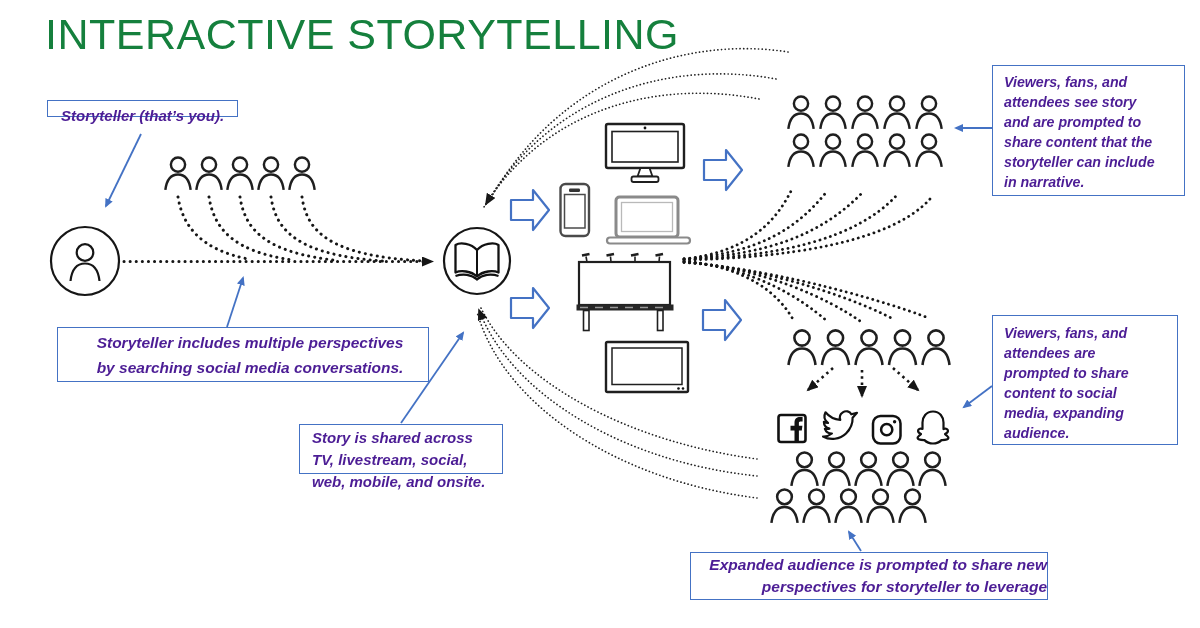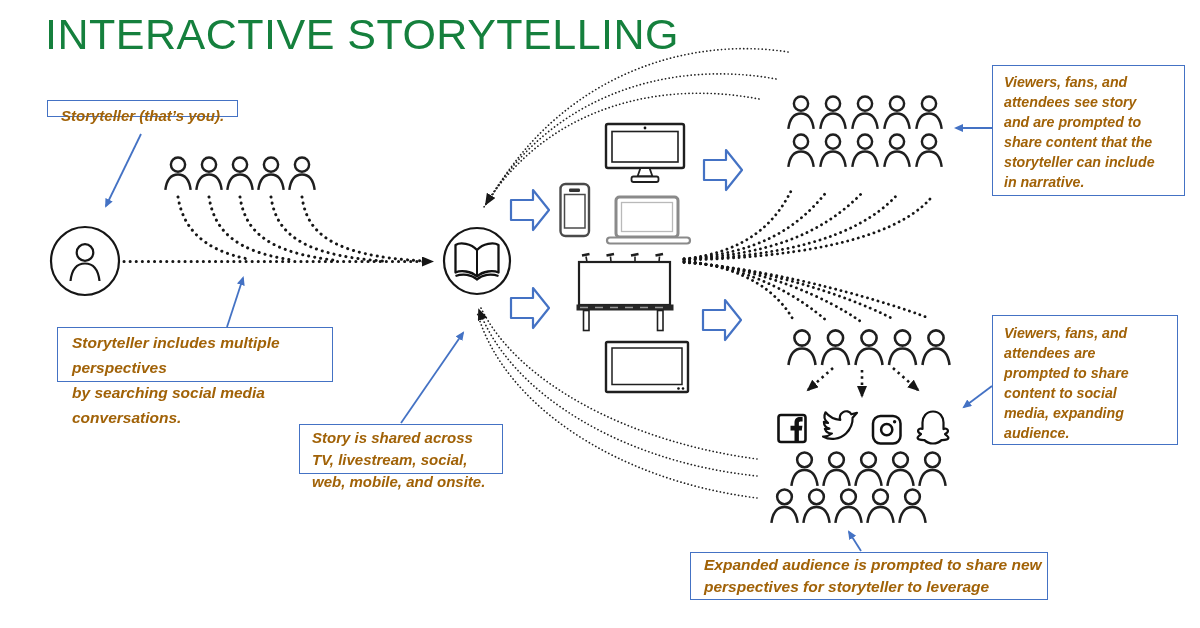--- a/index.html
+++ b/index.html
@@ -8,29 +8,29 @@
     font-family:"Liberation Sans",sans-serif;overflow:hidden;margin:0 auto;
   }
   .stage svg{position:absolute;left:0;top:0;}
   .title{
     position:absolute;left:45px;top:10px;
     font-size:43px;letter-spacing:.5px;color:#15803d;font-weight:400;
     white-space:nowrap;
   }
   .callout{
     position:absolute;box-sizing:border-box;
-    border:1.6px solid #4472C4;background:#fff;color:#a16207;
+    border:1.6px solid #4472C4;background:#fff;color:#4c1d95;
     font-style:italic;font-weight:600;white-space:pre-line;
   }
   .c1{left:47px;top:100px;width:191px;height:17px;font-size:15px;line-height:29px;padding:0 12px 0 13px;}
-  .c2{left:57px;top:327px;width:276px;height:55px;font-size:15.5px;line-height:25px;padding:2px 0 0 14px;}
+  .c2{left:57px;top:327px;width:372px;height:55px;font-size:15.5px;line-height:25px;padding:2px 0 0 14px;text-align:center;}
   .c3{left:299px;top:424px;width:204px;height:50px;font-size:15px;line-height:22px;padding:2px 0 0 12px;}
   .c4{left:992px;top:65px;width:193px;height:131px;font-size:14.2px;line-height:20px;padding:6px 0 0 11px;}
   .c5{left:992px;top:315px;width:186px;height:130px;font-size:14.2px;line-height:20px;padding:7px 0 0 11px;}
-  .c6{left:690px;top:552px;width:358px;height:48px;font-size:15.5px;line-height:22px;padding:1px 0 0 13px;}
+  .c6{left:690px;top:552px;width:358px;height:48px;font-size:15.5px;line-height:22px;padding:1px 0 0 13px;text-align:right;}
 </style>
 </head>
 <body>
 
 <div class="stage">
 
   <svg width="1200" height="628" viewBox="0 0 1200 628">
     <defs>
       <symbol id="person" viewBox="0 0 32 38">
         <circle cx="16" cy="10" r="7.6" fill="#fff" stroke="#1f1f1f" stroke-width="2.6"></circle>

